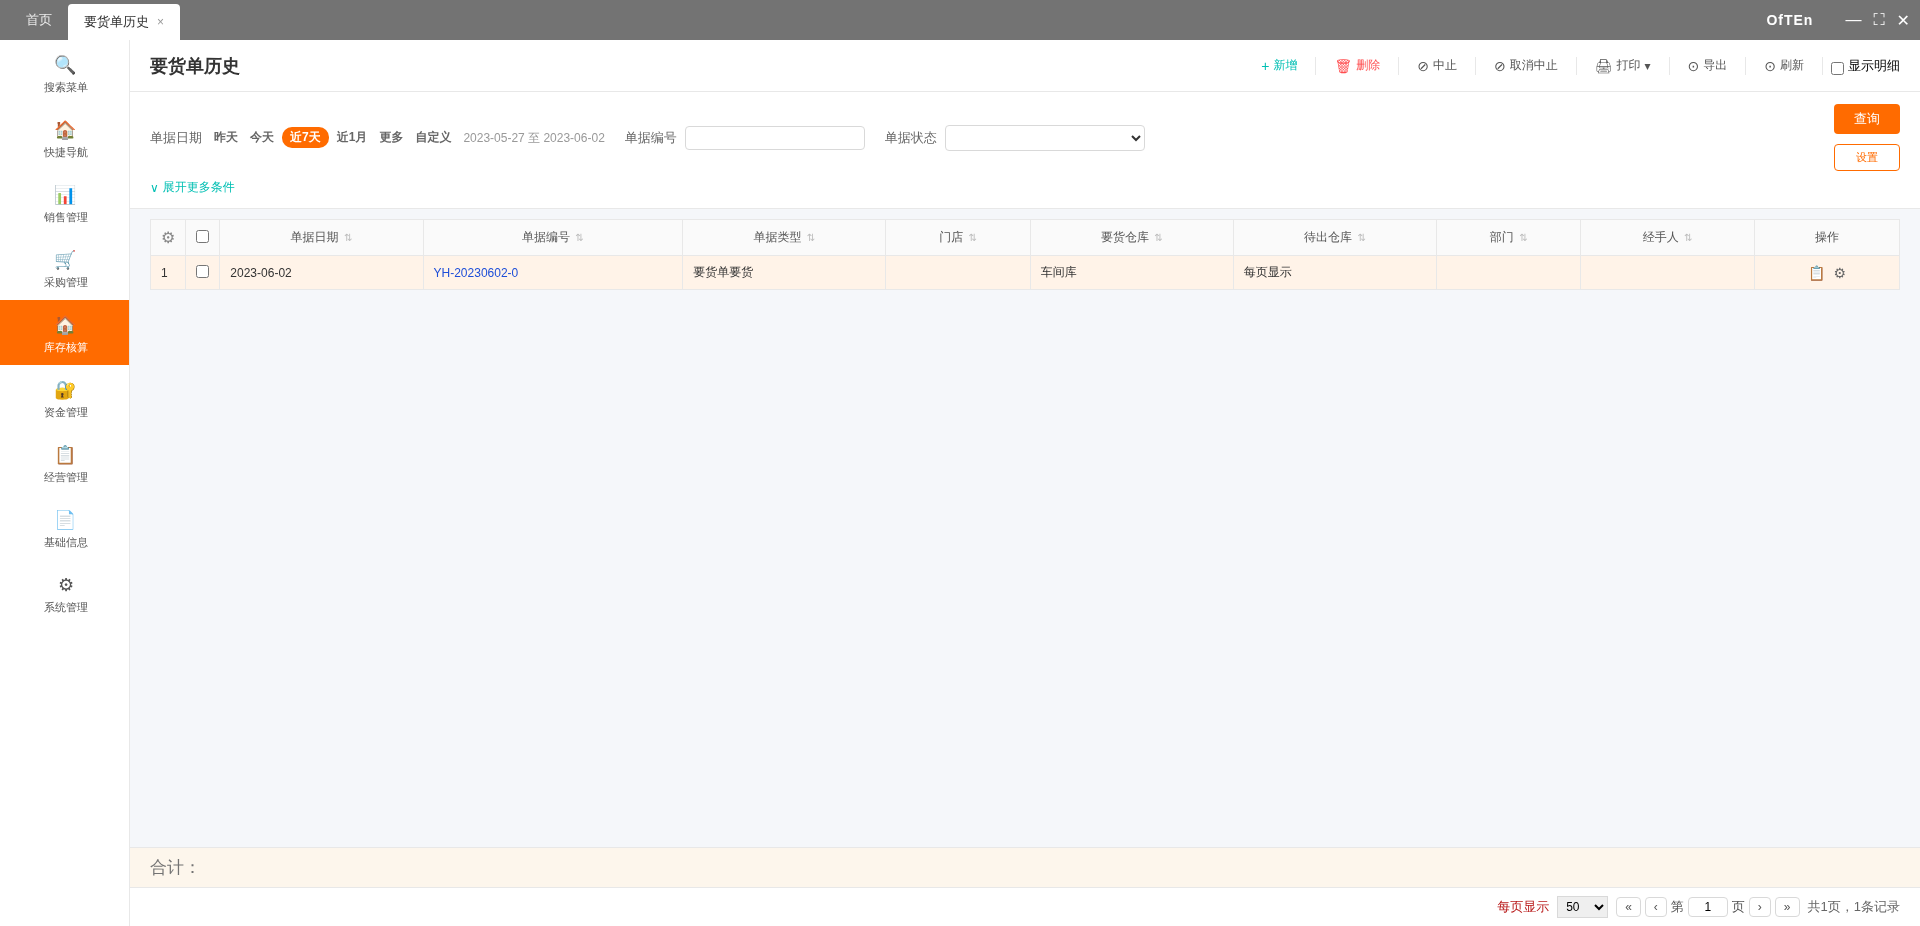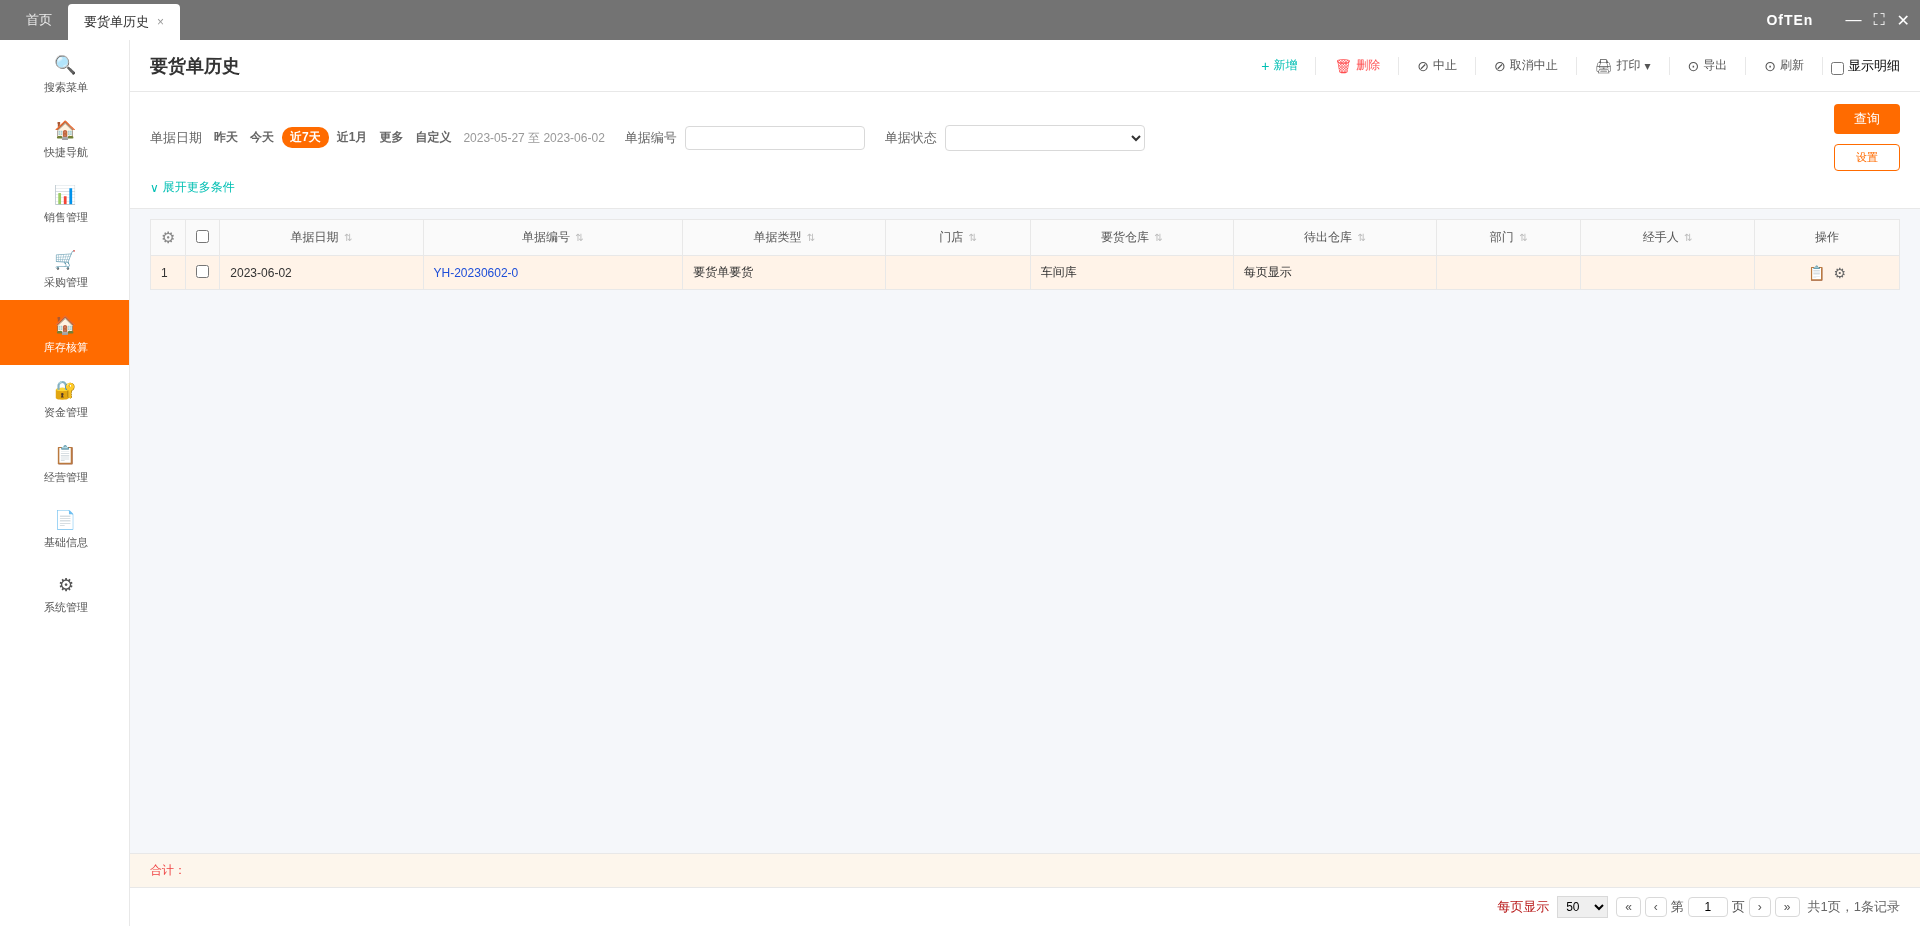--- a/index.html
+++ b/index.html
@@ -61,21 +61,21 @@
     .data-table td { border: 1px solid #e8e8e8; padding: 8px 10px; font-size: 12px; color: #333; white-space: nowrap; }
     .data-table tr.highlighted td { background: #fff3e8; }
     .data-table th .sort-icon { color: #bbb; font-size: 10px; margin-left: 2px; }
     .th-settings { width: 30px; }
     .th-checkbox { width: 30px; text-align: center; }
     .col-link { color: #1d4ed8; cursor: pointer; text-decoration: none; }
     .action-icons { display: flex; gap: 8px; justify-content: center; }
     .action-icon { font-size: 14px; cursor: pointer; color: #666; }
 
     
-    .table-footer { background: #fdf6ec; padding: 8px 20px; border-top: 1px solid #e8e8e8; font-size: 12px; color: #ef4444; flex-shrink: 0; }
+    .table-footer { background: #fdf6ec; padding: 8px 20px; border-top: 1px solid #e8e8e8; font-size: 17px; color: #737373; flex-shrink: 0; }
 
     
     .pagination { background: white; padding: 8px 20px; border-top: 1px solid #e8e8e8; display: flex; align-items: center; justify-content: flex-end; gap: 8px; flex-shrink: 0; font-size: 13px; color: #555; }
     .pagination-label { color: #b91c1c; }
     .page-size-select { border: 1px solid #d9d9d9; border-radius: 0; padding: 2px 4px; font-size: 12px; }
     .page-nav { display: flex; align-items: center; gap: 4px; }
     .page-nav-btn { border: 1px solid #d9d9d9; background: white; border-radius: 4px; padding: 2px 8px; cursor: pointer; font-size: 12px; color: #555; }
     .page-input { border: 1px solid #d9d9d9; border-radius: 4px; padding: 2px 6px; width: 40px; text-align: center; font-size: 12px; }
     .page-info { color: #666; }
 

